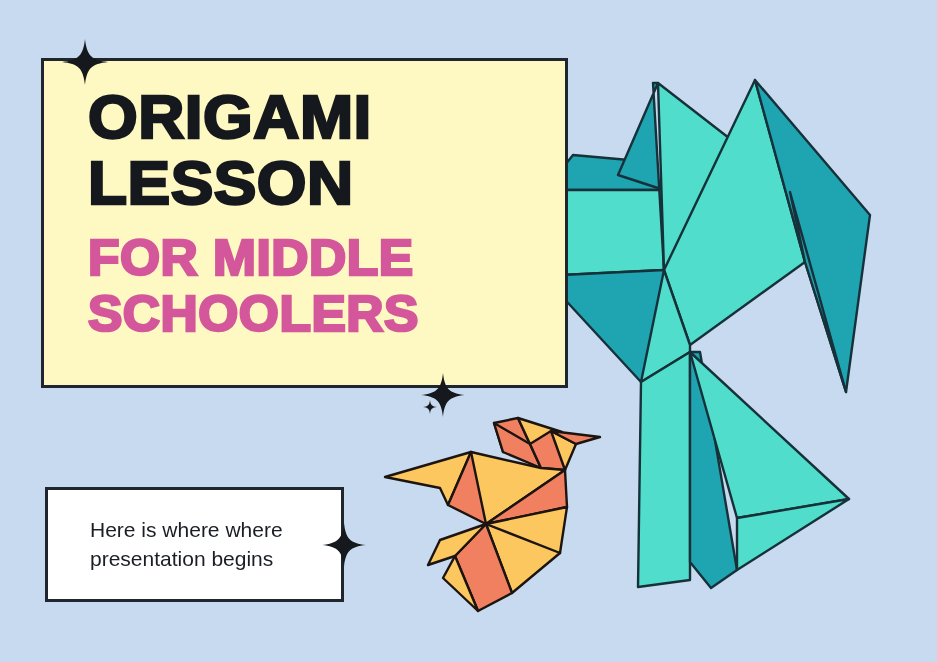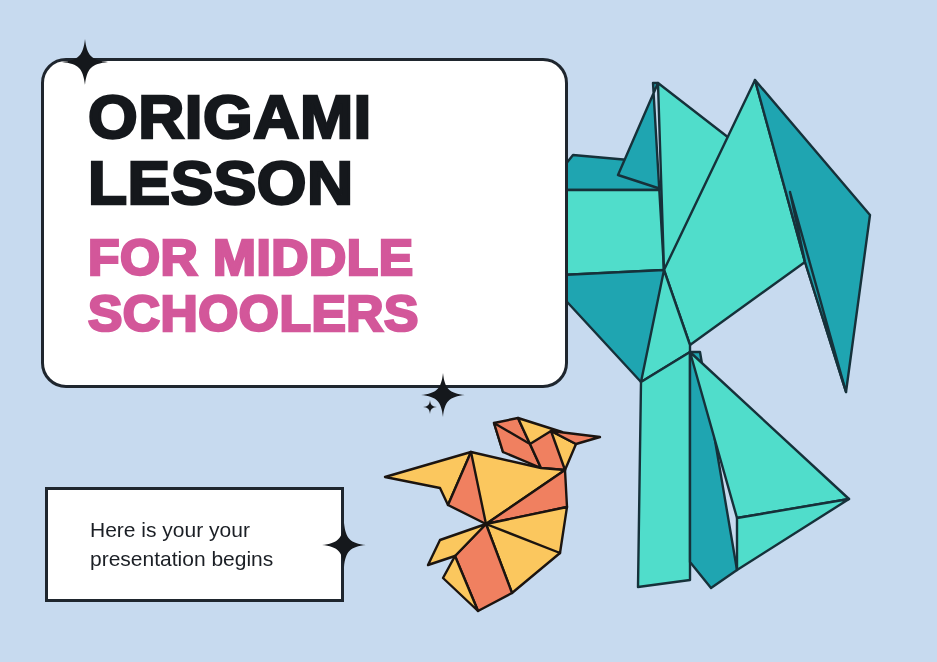--- a/index.html
+++ b/index.html
@@ -160,31 +160,31 @@
       <polygon fill="#fbc75e" points="486,524 560,553 512,593"></polygon>
 
       <polygon fill="#f08060" points="486,524 512,593 478,611 455,556"></polygon>
 
       <polygon fill="#fbc75e" points="486,524 455,556 428,565 440,540"></polygon>
 
       <polygon fill="#fbc75e" points="455,556 478,611 443,578"></polygon>
     </g>
   </svg>
 
-  <div id="title-card" style="background: #ffffff; border-color: rgb(31, 38, 46); border-radius: 25px;">
+  <div id="title-card" style="background: #fef9c3; border-color: rgb(31, 38, 46);">
     <div id="title-inner">
       <div class="title-line" id="title-line-1" style="color: rgb(21, 24, 28); -webkit-text-stroke: 2.6px rgb(21, 24, 28);">ORIGAMI</div>
       <div class="title-line" id="title-line-2" style="color: rgb(21, 24, 28); -webkit-text-stroke: 2.6px rgb(21, 24, 28);">LESSON</div>
       <div class="title-line pink" id="title-line-3" style="color: rgb(211, 87, 154); -webkit-text-stroke: 2.6px rgb(211, 87, 154);">FOR MIDDLE</div>
       <div class="title-line pink" id="title-line-4" style="color: rgb(211, 87, 154); -webkit-text-stroke: 2.6px rgb(211, 87, 154);">SCHOOLERS</div>
     </div>
   </div>
 
   <div id="subtitle-card" style="background: rgb(255, 255, 255); border-color: rgb(31, 38, 46);">
-    <div id="subtitle-text">Here is your your presentation begins</div>
+    <div id="subtitle-text">Here is where where presentation begins</div>
   </div>
 
   <svg class="sparkle" style="left:62px; top:39px; width:46px; height:46px;" viewBox="0 0 100 100">
     <path d="M50 0 C54 36 64 46 100 50 C64 54 54 64 50 100 C46 64 36 54 0 50 C36 46 46 36 50 0 Z" fill="#15181c"></path>
   </svg>
 
   <svg class="sparkle" style="left:421px; top:373px; width:44px; height:44px;" viewBox="0 0 100 100">
     <path d="M50 0 C54 36 64 46 100 50 C64 54 54 64 50 100 C46 64 36 54 0 50 C36 46 46 36 50 0 Z" fill="#15181c"></path>
   </svg>
 

